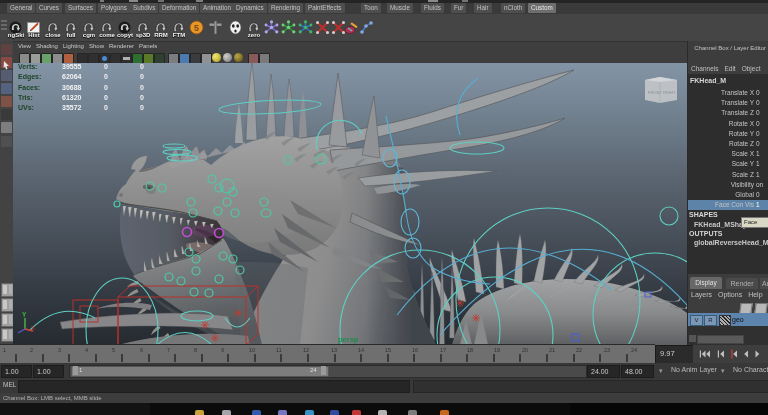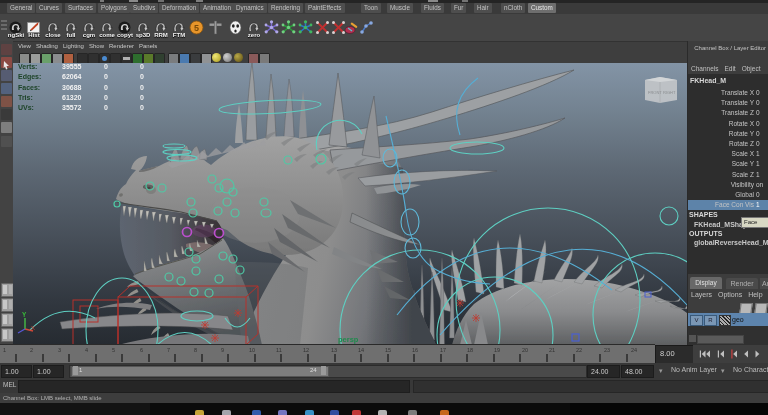--- a/index.html
+++ b/index.html
@@ -655,21 +655,21 @@
       <div style="position:absolute;left:413px;top:9px;width:1.5px;height:8px;background:#3a3a3a;"></div>
       <div style="position:absolute;left:440px;top:9px;width:1.5px;height:8px;background:#3a3a3a;"></div>
       <div style="position:absolute;left:466px;top:9px;width:1.5px;height:8px;background:#3a3a3a;"></div>
       <div style="position:absolute;left:493px;top:9px;width:1.5px;height:8px;background:#3a3a3a;"></div>
       <div style="position:absolute;left:519px;top:9px;width:1.5px;height:8px;background:#3a3a3a;"></div>
       <div style="position:absolute;left:546px;top:9px;width:1.5px;height:8px;background:#3a3a3a;"></div>
       <div style="position:absolute;left:573px;top:9px;width:1.5px;height:8px;background:#3a3a3a;"></div>
       <div style="position:absolute;left:599px;top:9px;width:1.5px;height:8px;background:#3a3a3a;"></div>
       <div style="position:absolute;left:626px;top:9px;width:1.5px;height:8px;background:#3a3a3a;"></div>
     </div>
-  <div id="timefield" class="abs">8.00</div>
+  <div id="timefield" class="abs">9.97</div>
   <div id="playbtns" class="abs"><svg width="75" height="18" viewBox="0 0 75 18">
 <g fill="#c0c0c0">
           <path d="M8,5.5 v7 h-1.2 v-7 Z"></path>
           <path d="M12.5,5.5 L8.7,9 L12.5,12.5 Z"></path>
           <path d="M17,5.5 L13.2,9 L17,12.5 Z"></path>
 <path d="M26,5.5 v7 h-1.2 v-7 Z"></path>
           <path d="M31,5.5 L27.2,9 L31,12.5 Z"></path>
 <path d="M44,5.5 L40.2,9 L44,12.5 Z"></path>
 <path d="M55,5.5 L51.2,9 L55,12.5 Z"></path>
 <path d="M62.5,5.5 L66.3,9 L62.5,12.5 Z"></path>

